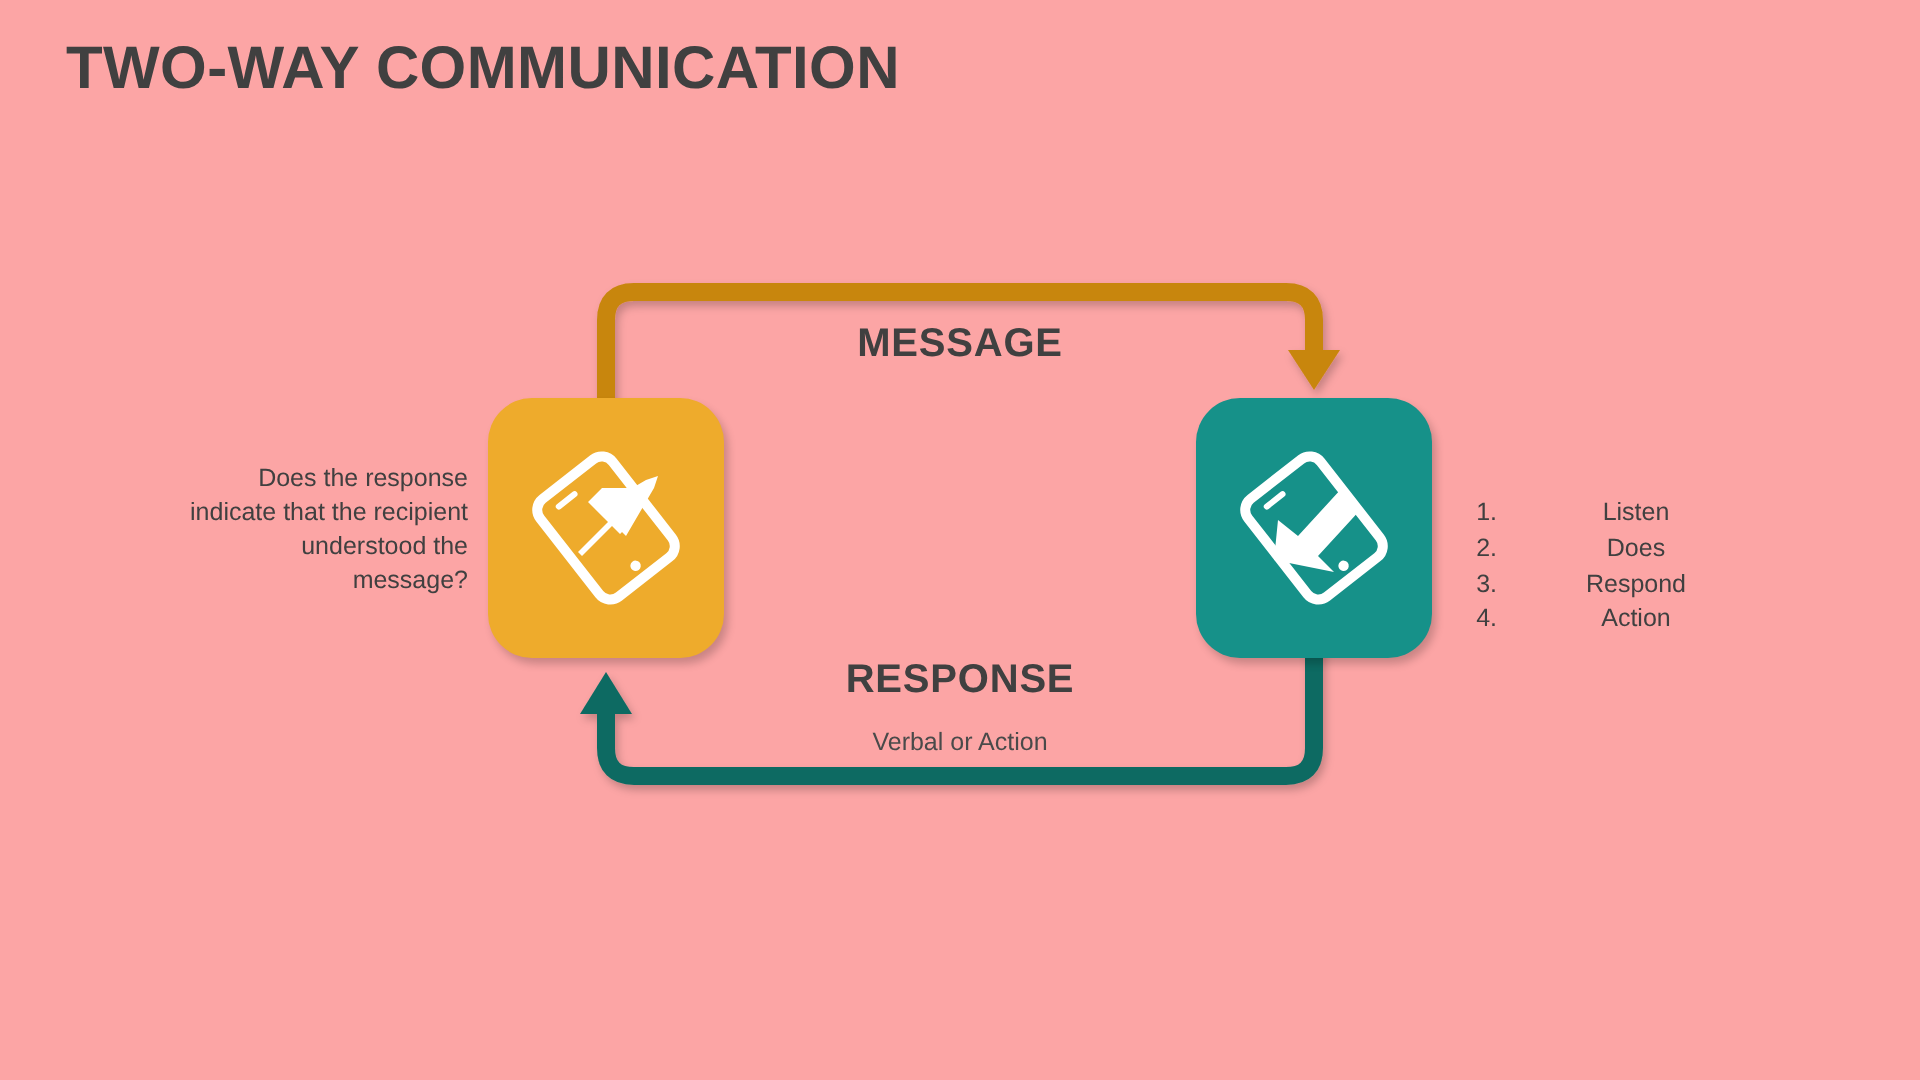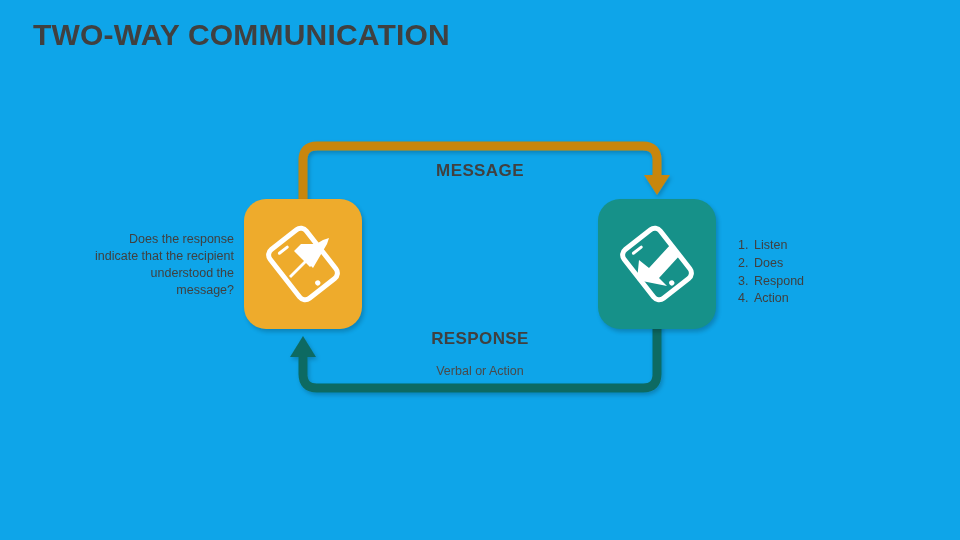--- a/index.html
+++ b/index.html
@@ -10,21 +10,21 @@
     width: 960px;
     height: 540px;
     background: #f1f1f1;
     font-family: "Liberation Sans", sans-serif;
     overflow: hidden;
     position: relative;
   }
   .slide {
     position: absolute;
     inset: 0;
-    background: #0ea5e9;
+    background: #fca5a5;
   }
   .page-title {
     position: absolute;
     left: 33px;
     top: 18px;
     font-size: 30px;
     font-weight: bold;
     color: #404040;
     letter-spacing: 0.2px;
     white-space: nowrap;
@@ -72,21 +72,21 @@
   }
 
   
   .flow-label {
     position: absolute;
     text-align: center;
     color: #404040;
     white-space: nowrap;
   }
   .flow-title {
-    font-size: 17px;
+    font-size: 20px;
     font-weight: bold;
     letter-spacing: 0.4px;
   }
   .flow-sub {
     font-size: 12.5px;
     color: #4a4a4a;
   }
   .label-message {
     left: 380px;
     top: 161px;
@@ -116,23 +116,23 @@
     line-height: 1.36;
   }
   .note-left {
     left: 94px;
     top: 231px;
     width: 140px;
     text-align: right;
   }
   .note-right {
     left: 732px;
-    top: 237px;
+    top: 248px;
     width: 150px;
-    text-align: left;
+    text-align: center;
   }
   .note-right ol {
     margin: 0;
     padding: 0 0 0 20px;
     list-style-position: outside;
   }
   .note-right ol li {
     padding-left: 2px;
     line-height: 1.42;
   }

